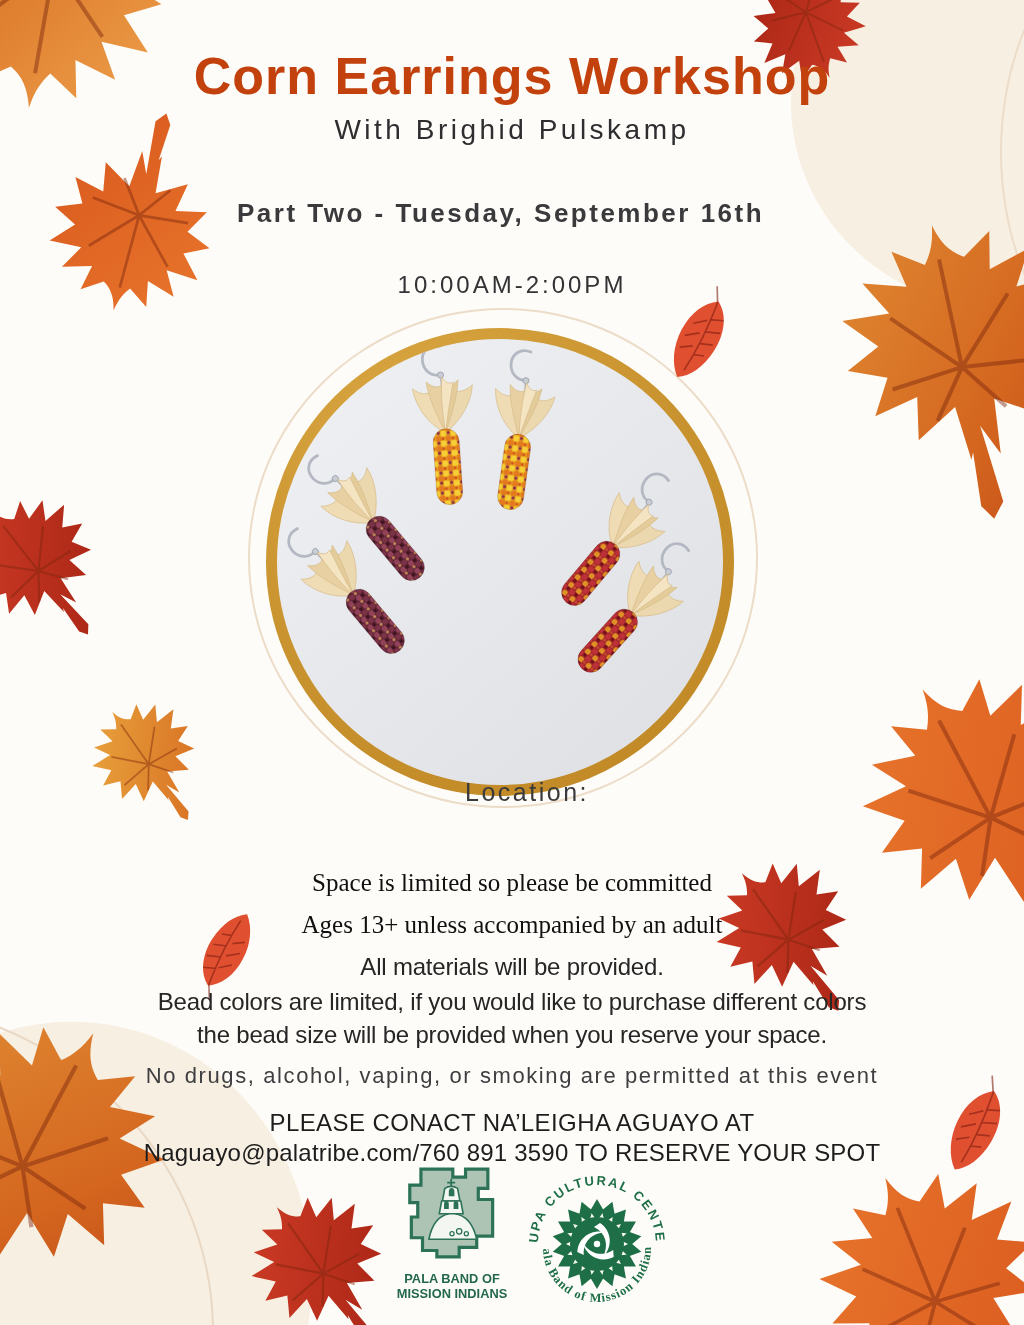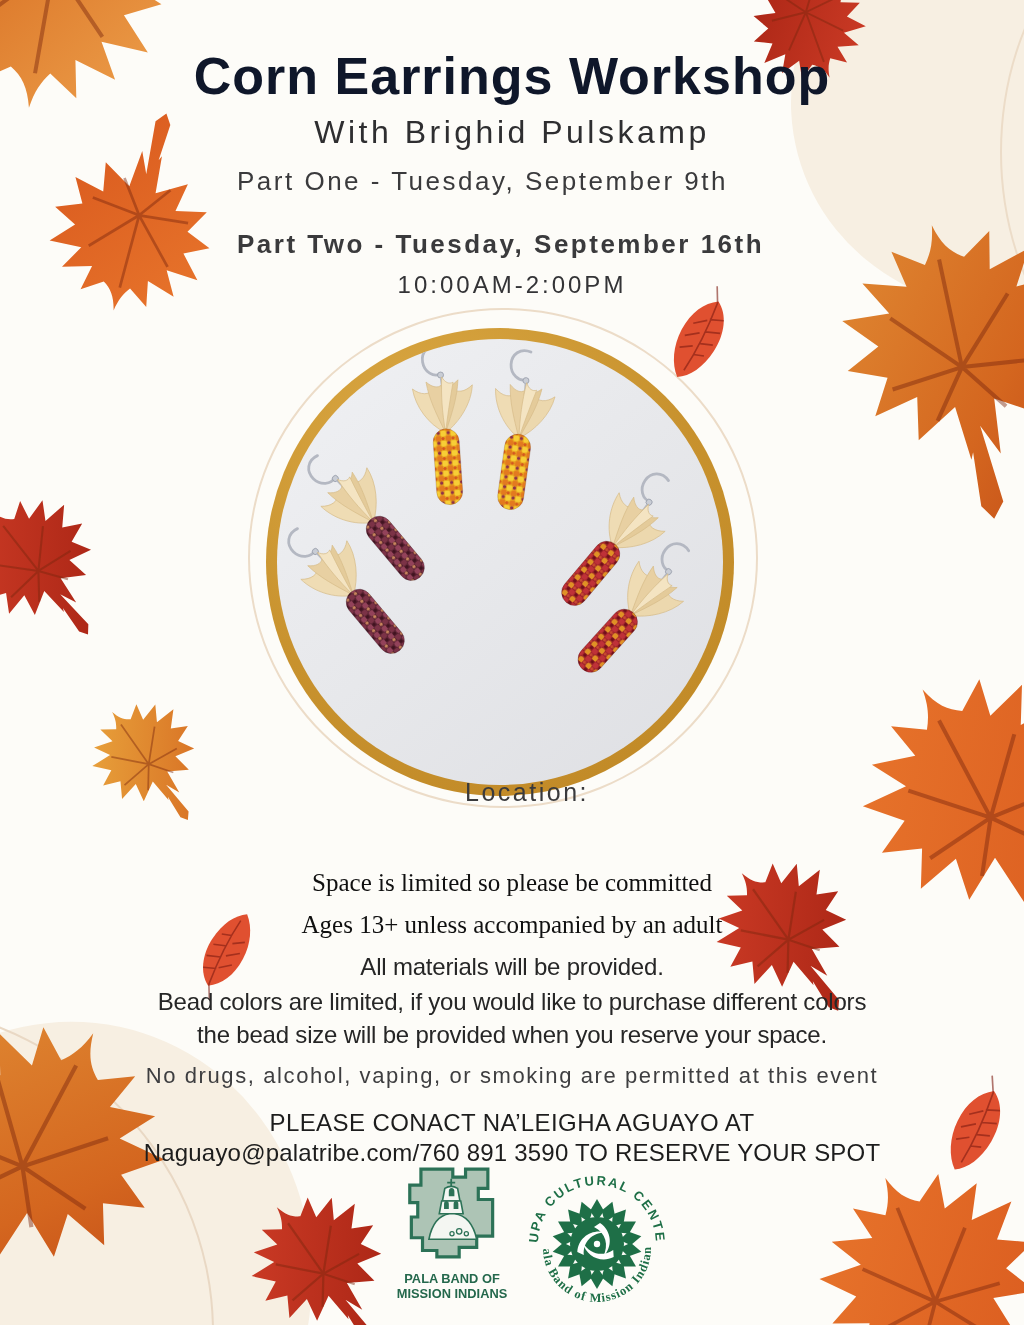--- a/index.html
+++ b/index.html
@@ -12,22 +12,22 @@
   .blob-tr{left:790px;top:-120px;width:460px;height:430px;transform:rotate(-15deg);}
   .blob-bl{left:-190px;top:1020px;width:500px;height:540px;transform:rotate(18deg);}
   .ring{position:absolute;border:2px solid #ecdcc8;border-radius:50%;background:transparent;}
   .ring-main{left:248px;top:308px;width:506px;height:496px;}
   .ring-tr{left:1000px;top:-110px;width:400px;height:520px;}
   .ring-bl{left:-490px;top:1000px;width:700px;height:660px;border-color:#e9d8c4;}
   
   .leaf{position:absolute;overflow:visible;pointer-events:none;}
   
   .txt{position:absolute;left:0;width:100%;text-align:center;white-space:nowrap;}
-  .t-title{top:46px;font-size:52px;font-weight:600;letter-spacing:1px;color:#0f172a;}
-  .t-sub{top:114px;font-size:32px;letter-spacing:3.5px;color:#2e2e30;}
+  .t-title{top:46px;font-size:52px;font-weight:600;letter-spacing:1px;color:#c2410c;}
+  .t-sub{top:114px;font-size:28px;letter-spacing:3.5px;color:#2e2e30;}
   .t-parts{position:absolute;left:237px;top:166px;text-align:left;font-size:26px;letter-spacing:2.5px;color:#3a3a3c;white-space:nowrap;}
   .t-parts .line2{margin-top:32px;font-weight:bold;}
   .t-time{top:271px;font-size:24px;letter-spacing:3px;color:#333336;}
   .t-loc1{top:778px;font-size:25px;letter-spacing:2.5px;color:#3a3a3c;margin-left:15px;}
   .t-loc2{top:815px;font-size:25px;letter-spacing:2px;color:#3a3a3c;}
   .t-serif{font-family:"Liberation Serif",serif;font-size:25px;color:#101010;}
   .t-serif1{top:869px;}
   .t-serif2{top:911px;}
   .t-bold{font-weight:400;font-size:24px;letter-spacing:-0.2px;color:#262626;}
   .t-bold1{top:953px;}
@@ -166,21 +166,20 @@
   <svg class="leaf" style="left:-110px;top:1015px;width:260px;height:312px;transform:rotate(28deg)" viewBox="0 0 100 120">
       <use href="#sym-maple" fill="url(#lg-rust)"></use>
     </svg>
   <svg class="leaf" style="left:255px;top:1192px;width:140px;height:168px;transform:rotate(-35deg)" viewBox="0 0 100 120">
       <use href="#sym-maple" fill="url(#lg-red)"></use>
     </svg>
 
   <div class="txt t-title">Corn Earrings Workshop</div>
   <div class="txt t-sub">With Brighid Pulskamp</div>
   <div class="t-parts">
-    <div>Part One - Tuesday, September 9th</div>
     <div class="line2">Part Two - Tuesday, September 16th</div>
   </div>
   <div class="txt t-time">10:00AM-2:00PM</div>
 
   <div class="photo-ring">
     <div class="photo-inner">
       <svg width="446" height="446" viewBox="0 0 446 446">
 
         <g transform="translate(128,2) rotate(-4,35,12)">
             <use href="#corn-top"></use>

